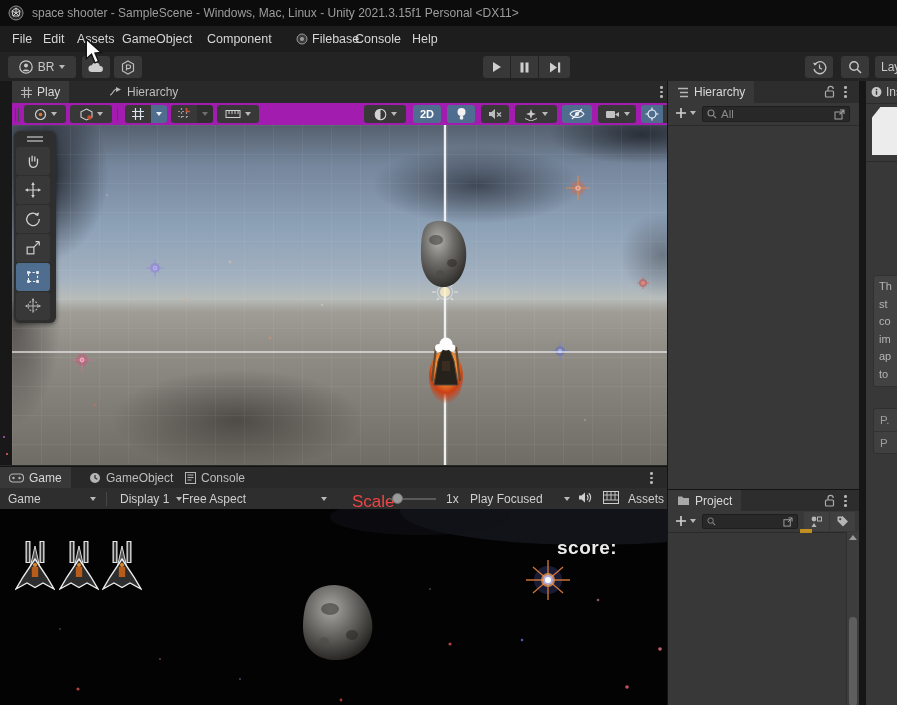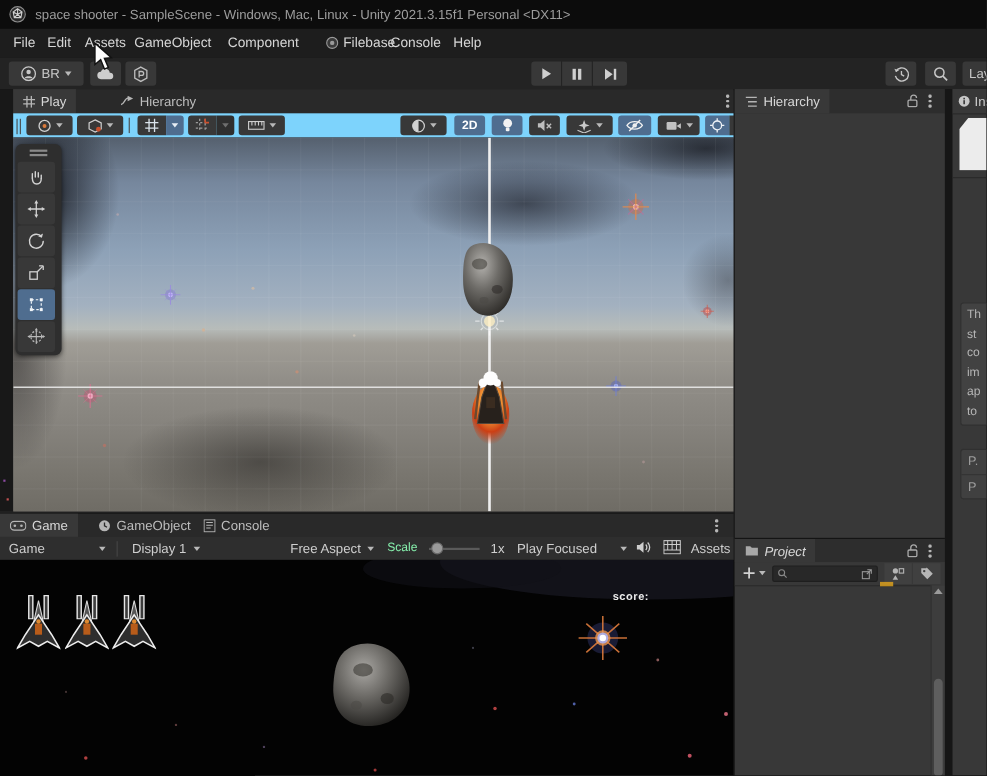--- a/index.html
+++ b/index.html
@@ -132,21 +132,21 @@
         </svg>
       <span>Hierarchy</span>
     </div>
     <span class="kebab abs" style="left:648px;top:5px;">
         <i></i>
         <i></i>
         <i></i>
       </span>
   </div>
 
-  <div class="abs" style="left:12px;top:103px;width:655px;height:22px;background:#7dd3fc;border-bottom:1px solid #1c1c1c;">
+  <div class="abs" style="left:12px;top:103px;width:655px;height:22px;background:#a21caf;border-bottom:1px solid #1c1c1c;">
     <div class="abs row" style="left:3px;top:5px;gap:2px;">
         <span class="sep"></span>
         <span class="sep"></span>
       </div>
     <div class="btn abs row" style="left:12px;top:2px;width:42px;height:18px;gap:4px;">
       <svg width="13" height="13" viewBox="0 0 13 13">
           <circle cx="6.5" cy="6.5" r="5" fill="none" stroke="#cfcfcf" stroke-width="1.2"></circle>
           <circle cx="6.5" cy="6.5" r="1.8" fill="#d97a3c"></circle>
         </svg>
       <span class="car"></span>
@@ -438,25 +438,25 @@
   <div class="abs" style="left:0;top:488px;width:667px;height:21px;background:#2e2e2e;border-bottom:1px solid #191919;">
     <div class="dd abs" style="left:8px;top:2px;width:88px;justify-content:space-between;">
       <span>Game</span>
         <span class="car"></span>
     </div>
     <div class="abs sep" style="left:106px;top:4px;"></div>
     <div class="dd abs" style="left:120px;top:2px;width:62px;justify-content:space-between;">
       <span>Display 1</span>
         <span class="car"></span>
     </div>
-    <div class="dd abs" style="left:195px;top:2px;width:145px;justify-content:flex-end;">
+    <div class="dd abs" style="left:182px;top:2px;width:145px;justify-content:space-between;">
       <span>Free Aspect</span>
         <span class="car"></span>
     </div>
-    <span class="abs" style="left:352px;top:4px;font-size:11px;color:#86efac;">Scale</span>
+    <span class="abs" style="left:352px;top:4px;font-size:17px;color:#ef4444;">Scale</span>
     <div class="abs" style="left:390px;top:10px;width:46px;height:2px;background:#5a5a5a;"></div>
     <div class="abs" style="left:392px;top:5px;width:11px;height:11px;border-radius:50%;background:#9a9a9a;border:1px solid #6a6a6a;box-sizing:border-box;"></div>
     <span class="abs" style="left:446px;top:4px;font-size:12px;color:#cfcfcf;">1x</span>
     <div class="dd abs" style="left:470px;top:2px;width:100px;justify-content:space-between;">
       <span>Play Focused</span>
         <span class="car"></span>
     </div>
     <div class="abs" style="left:578px;top:3px;">
       <svg width="15" height="13" viewBox="0 0 15 13">
           <path d="M1 4.5 H3.5 L7 1.5 V11.5 L3.5 8.5 H1 Z" fill="#cdcdcd"></path>
@@ -527,21 +527,21 @@
           <circle r="3" fill="#ffffff"></circle>
       </g>
 
       <g>
         <path d="M322 78 C345 70 368 86 372 112 C375 134 360 150 338 151 C315 152 302 138 303 115 C304 95 308 83 322 78 Z" fill="url(#gast)"></path>
         <ellipse cx="330" cy="100" rx="9" ry="6" fill="#3a3833" opacity=".6"></ellipse>
         <ellipse cx="352" cy="126" rx="6" ry="5" fill="#2c2a27" opacity=".6"></ellipse>
         <ellipse cx="324" cy="132" rx="5" ry="4" fill="#4a4843" opacity=".5"></ellipse>
       </g>
     </svg>
-    <div class="abs" style="left:557px;top:28px;font-size:10px;font-weight:bold;color:#ececec;letter-spacing:.5px;">score:</div>
+    <div class="abs" style="left:557px;top:28px;font-size:19px;font-weight:bold;color:#ececec;letter-spacing:.5px;">score:</div>
   </div>
 
   <div class="abs" style="left:667px;top:81px;width:1px;height:624px;background:#141414;"></div>
 
   <div class="abs" style="left:668px;top:81px;width:191px;height:408px;background:#383838;">
 
     <div class="abs" style="left:0;top:0;width:191px;height:22px;background:#2d2d2d;padding-left:32px;">
       <div class="tab active" style="left:0;">
         <svg width="12" height="11" viewBox="0 0 12 11">
             <path d="M1 1.5 H11 M3 5.5 H11 M3 9.5 H11" stroke="#b5b5b5" stroke-width="1.3"></path>
@@ -554,27 +554,46 @@
             <path d="M4 6 V4 a2.6 2.6 0 0 1 5.2 0" fill="none" stroke="#ababab" stroke-width="1.2"></path>
           </svg>
       </span>
       <span class="kebab abs" style="left:176px;top:5px;">
           <i></i>
           <i></i>
           <i></i>
         </span>
     </div>
 
+    <div class="abs" style="left:0;top:22px;width:191px;height:22px;background:#383838;border-bottom:1px solid #2a2a2a;">
+      <div class="abs row" style="left:7px;top:4px;gap:3px;">
+        <svg width="12" height="12" viewBox="0 0 12 12">
+            <path d="M6 1 V11 M1 6 H11" stroke="#d2d2d2" stroke-width="1.6"></path>
+          </svg>
+        <span class="car"></span>
+      </div>
+      <div class="abs row" style="left:34px;top:3px;width:148px;height:16px;background:#282828;border:1px solid #1e1e1e;border-radius:2px;box-sizing:border-box;padding:0 4px;gap:4px;">
+        <svg width="10" height="10" viewBox="0 0 10 10">
+            <circle cx="4" cy="4" r="3" fill="none" stroke="#8a8a8a" stroke-width="1.1"></circle>
+            <path d="M6.3 6.3 L9 9" stroke="#8a8a8a" stroke-width="1.2"></path>
+          </svg>
+        <span style="font-size:11.5px;color:#8a8a8a;flex:1;">All</span>
+        <svg width="11" height="11" viewBox="0 0 11 11">
+            <rect x="1" y="3" width="7" height="7" fill="none" stroke="#9a9a9a" stroke-width="1.1"></rect>
+            <path d="M6 1 H10 V5 M10 1 L5.5 5.5" stroke="#9a9a9a" stroke-width="1.1" fill="none"></path>
+          </svg>
+      </div>
+    </div>
 
 
   </div>
 
   <div class="abs" style="left:668px;top:489px;width:191px;height:216px;background:#383838;border-top:1px solid #141414;">
     <div class="abs" style="left:0;top:0;width:191px;height:21px;background:#2d2d2d;">
-      <div class="tab active" style="left:0;height:21px;font-style:italic;">
+      <div class="tab active" style="left:0;height:21px;">
         <svg width="13" height="11" viewBox="0 0 13 11">
             <path d="M1 1.5 H5 L6.5 3 H12 V10 H1 Z" fill="#a8a8a8"></path>
           </svg>
         <span>Project</span>
       </div>
       <span class="abs" style="left:156px;top:4px;">
         <svg width="12" height="13" viewBox="0 0 12 13">
             <rect x="1.5" y="6" width="8" height="6" rx="1" fill="none" stroke="#ababab" stroke-width="1.2"></rect>
             <path d="M4 6 V4 a2.6 2.6 0 0 1 5.2 0" fill="none" stroke="#ababab" stroke-width="1.2"></path>
           </svg>

